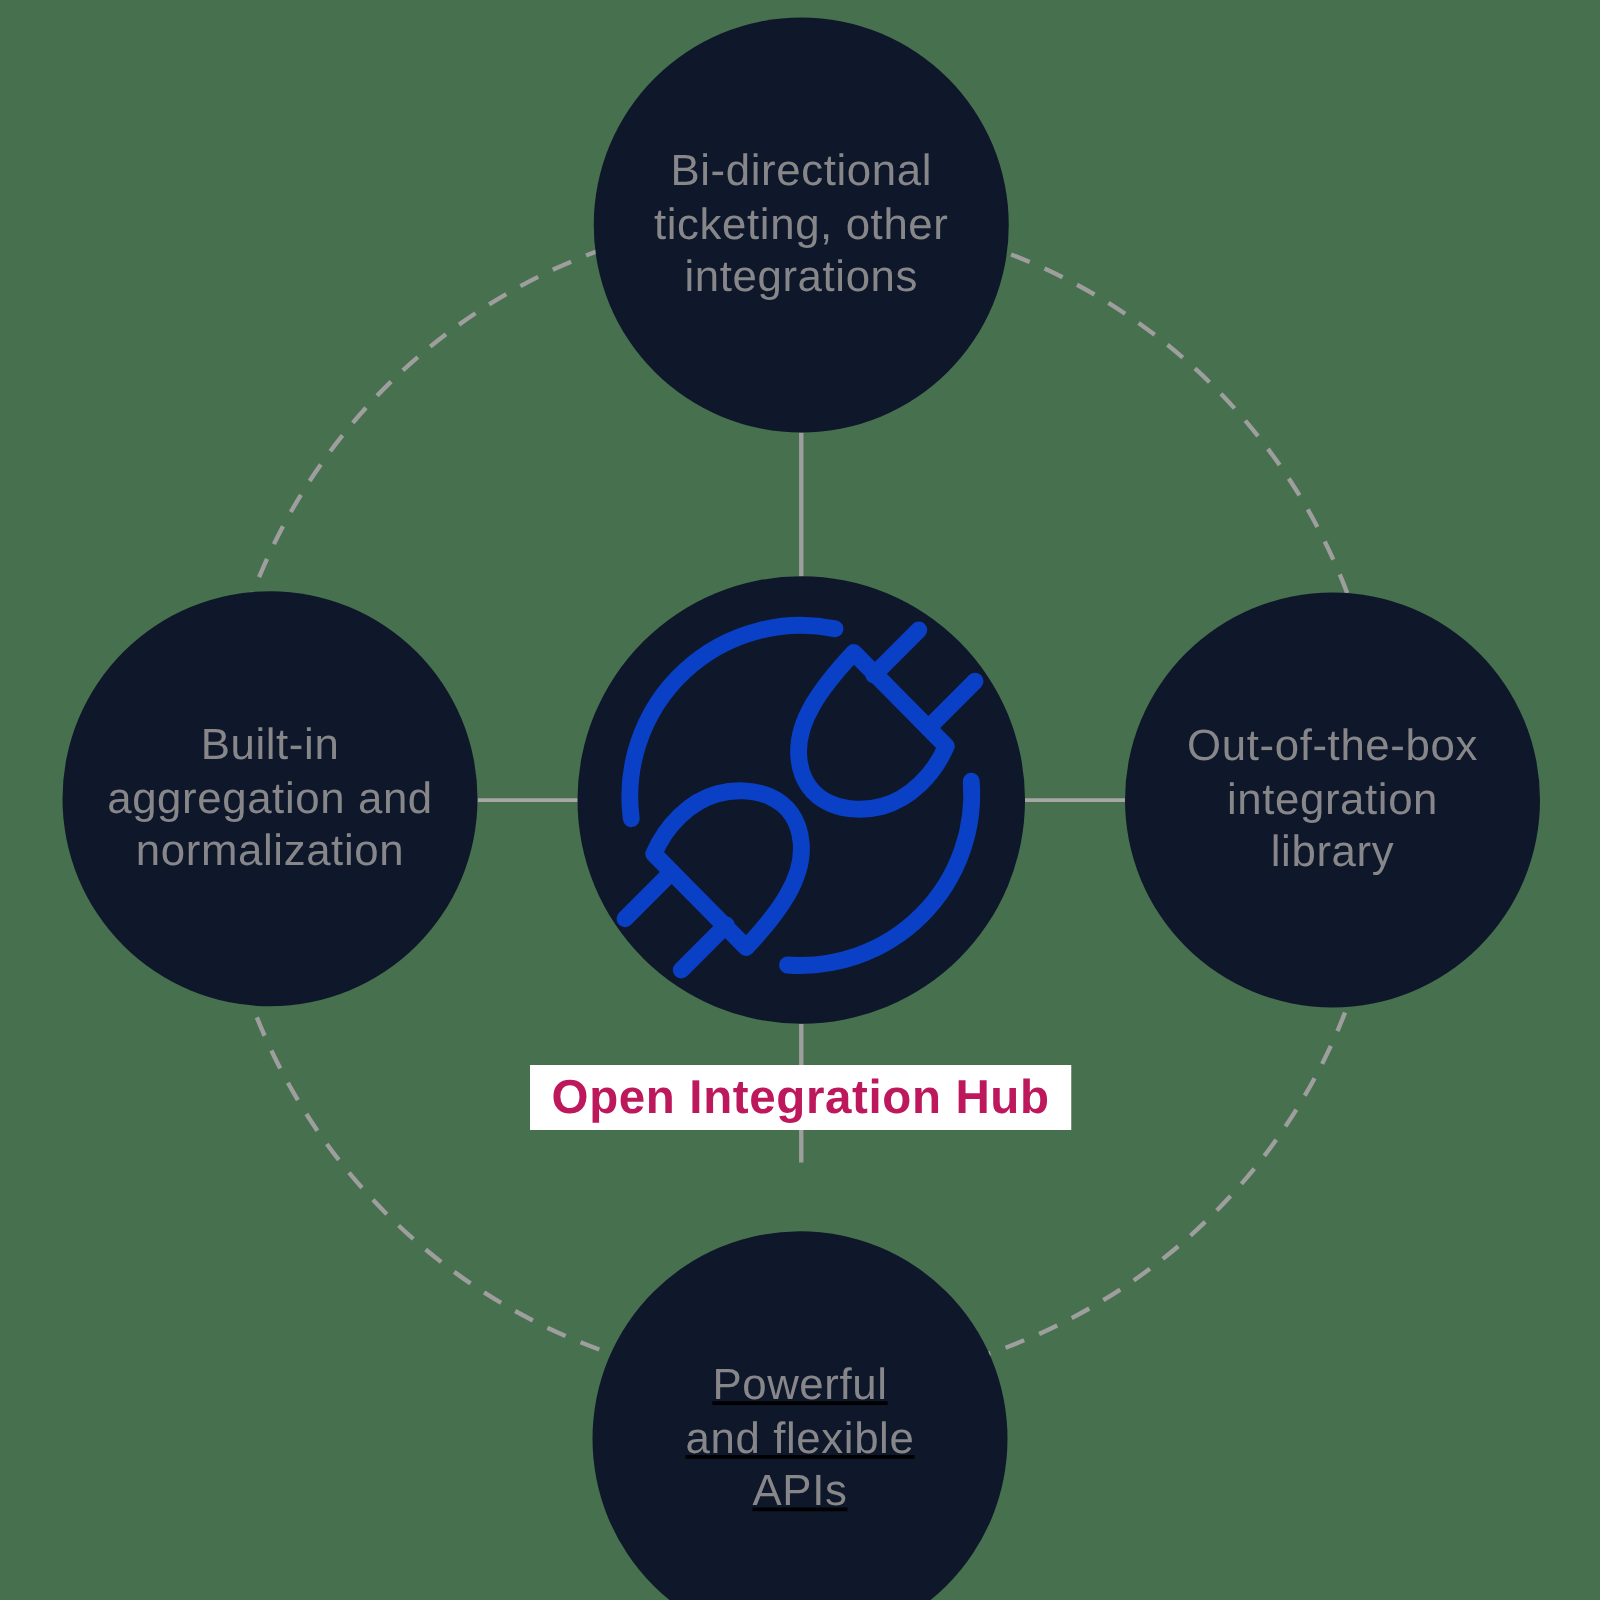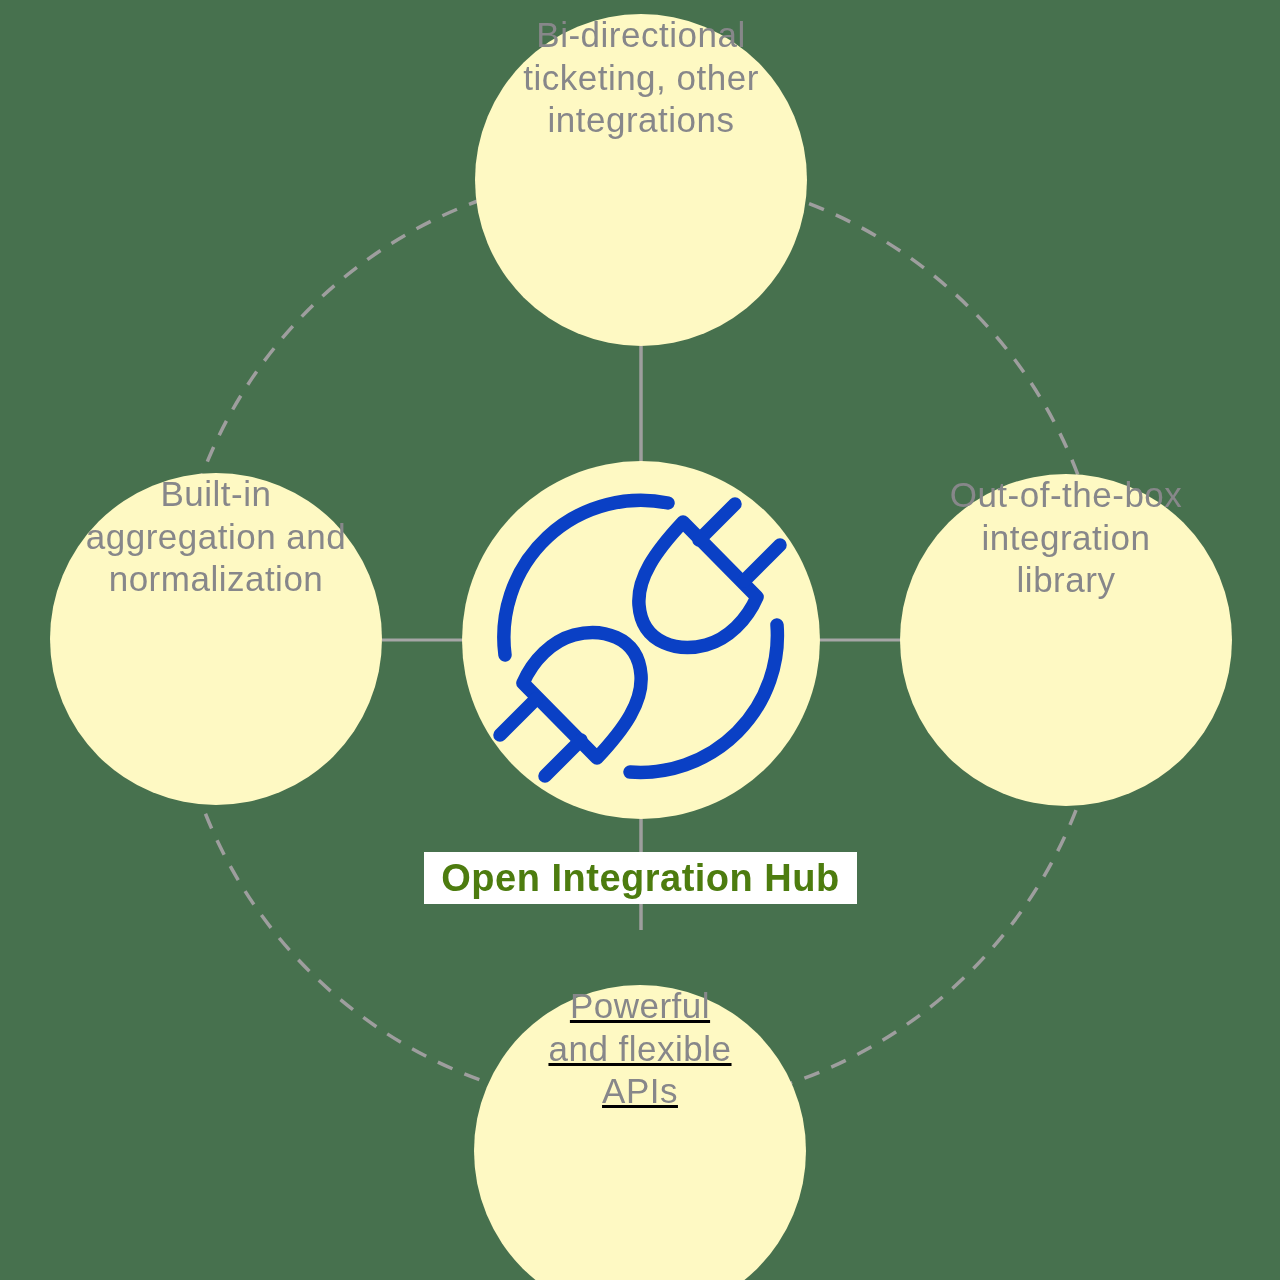--- a/index.html
+++ b/index.html
@@ -8,22 +8,23 @@
     background: #47714E;
     font-family: "Liberation Sans", sans-serif;
     position: relative;
     overflow: hidden;
   }
   .canvas { position: absolute; inset: 0; width: 1280px; height: 1280px; }
   svg.wires { position: absolute; left: 0; top: 0; z-index: 1; }
   .node {
     position: absolute;
     border-radius: 50%;
-    background: #fef9c3;
+    background: #0f172a;
     display: flex;
+    align-items: center;
     justify-content: center;
     text-align: center;
     z-index: 2;
   }
   .node-text {
     color: #87878A;
     font-size: 35px;
     line-height: 1.22;
     white-space: pre-line;
     letter-spacing: 0.5px;
@@ -38,21 +39,21 @@
     position: absolute;
     left: 424px; top: 852px;
     width: 433px; height: 52px;
     background: #FFFFFF;
     z-index: 3;
     display: flex;
     align-items: center;
     justify-content: center;
   }
   .hub-label span {
-    color: #4d7c0f;
+    color: #be185d;
     font-size: 38px;
     font-weight: 700;
     letter-spacing: 0.5px;
     white-space: nowrap;
     text-align: center;
   }
 </style>
 </head>
 <body>
 

